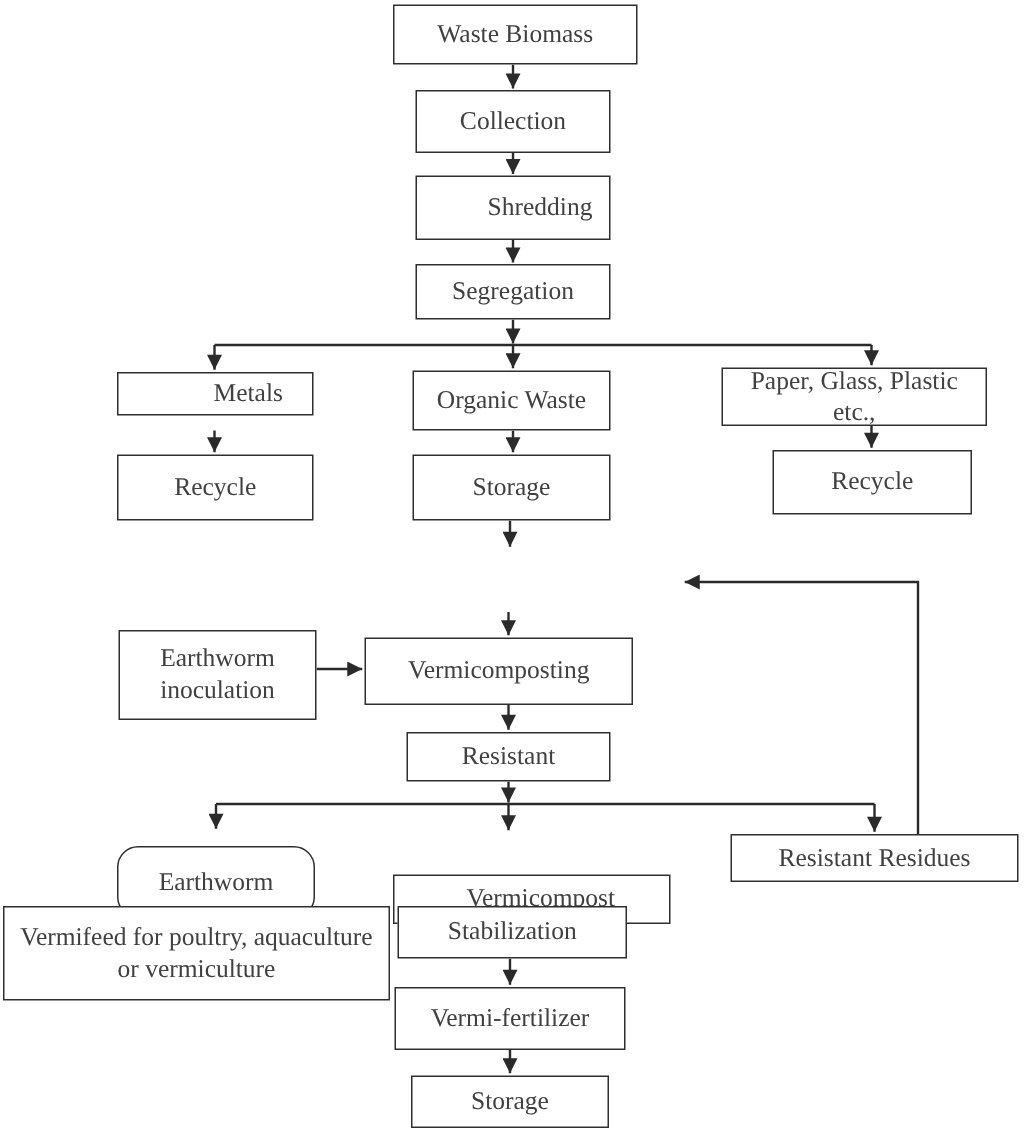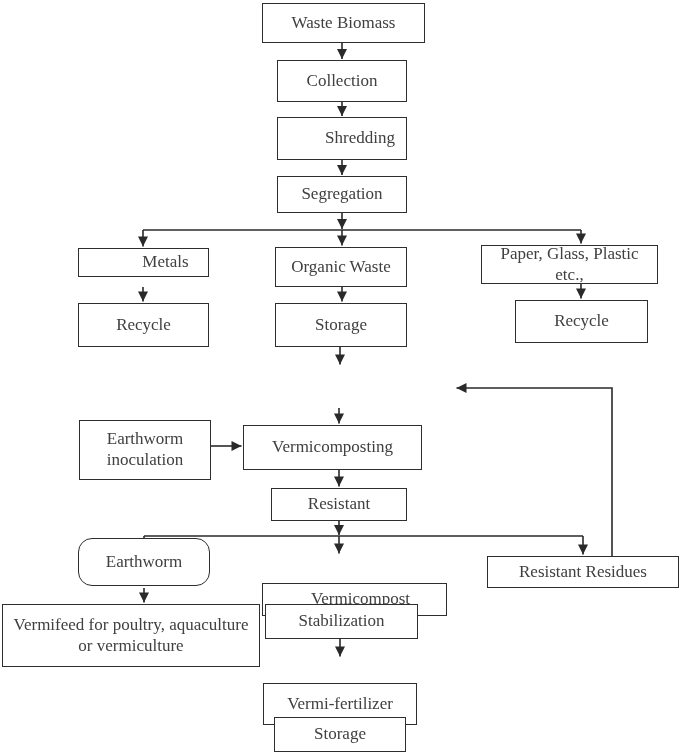--- a/index.html
+++ b/index.html
@@ -88,22 +88,22 @@
   <div class="node" style="left:481px; top:245px; width:177px; height:39px;">Paper, Glass, Plastic etc.,</div>
 
   <div class="node" style="left:78px;  top:303px; width:131px; height:44px;">Recycle</div>
   <div class="node" style="left:275px; top:303px; width:132px; height:44px;">Storage</div>
   <div class="node" style="left:515px; top:300px; width:133px; height:43px;">Recycle</div>
 
   <div class="node" style="left:79px;  top:420px; width:132px; height:60px;">Earthworm inoculation</div>
   <div class="node" style="left:243px; top:425px; width:179px; height:45px;">Vermicomposting</div>
   <div class="node" style="left:271px; top:488px; width:136px; height:33px;">Resistant</div>
 
-  <div class="node" style="left:78px;  top:538px; width:132px; height:48px;border-radius:14px;">Earthworm</div>
+  <div class="node" style="left:78px;  top:564px; width:132px; height:48px;border-radius:14px;">Earthworm</div>
   <div class="node" style="left:262px; top:583px; width:185px; height:33px;padding-left:16px;">Vermicompost</div>
   <div class="node" style="left:487px; top:556px; width:192px; height:32px;">Resistant Residues</div>
 
   <div class="node" style="left:2px;   top:604px; width:258px; height:63px;">Vermifeed for poultry, aquaculture or vermiculture</div>
   <div class="node" style="left:265px; top:604px; width:153px; height:35px;">Stabilization</div>
-  <div class="node" style="left:263px; top:658px; width:154px; height:42px;margin-top:25px;">Vermi-fertilizer</div>
+  <div class="node" style="left:263px; top:658px; width:154px; height:42px;">Vermi-fertilizer</div>
   <div class="node" style="left:274px; top:717px; width:132px; height:35px;">Storage</div>
 
 </div>
 
 </body></html>

